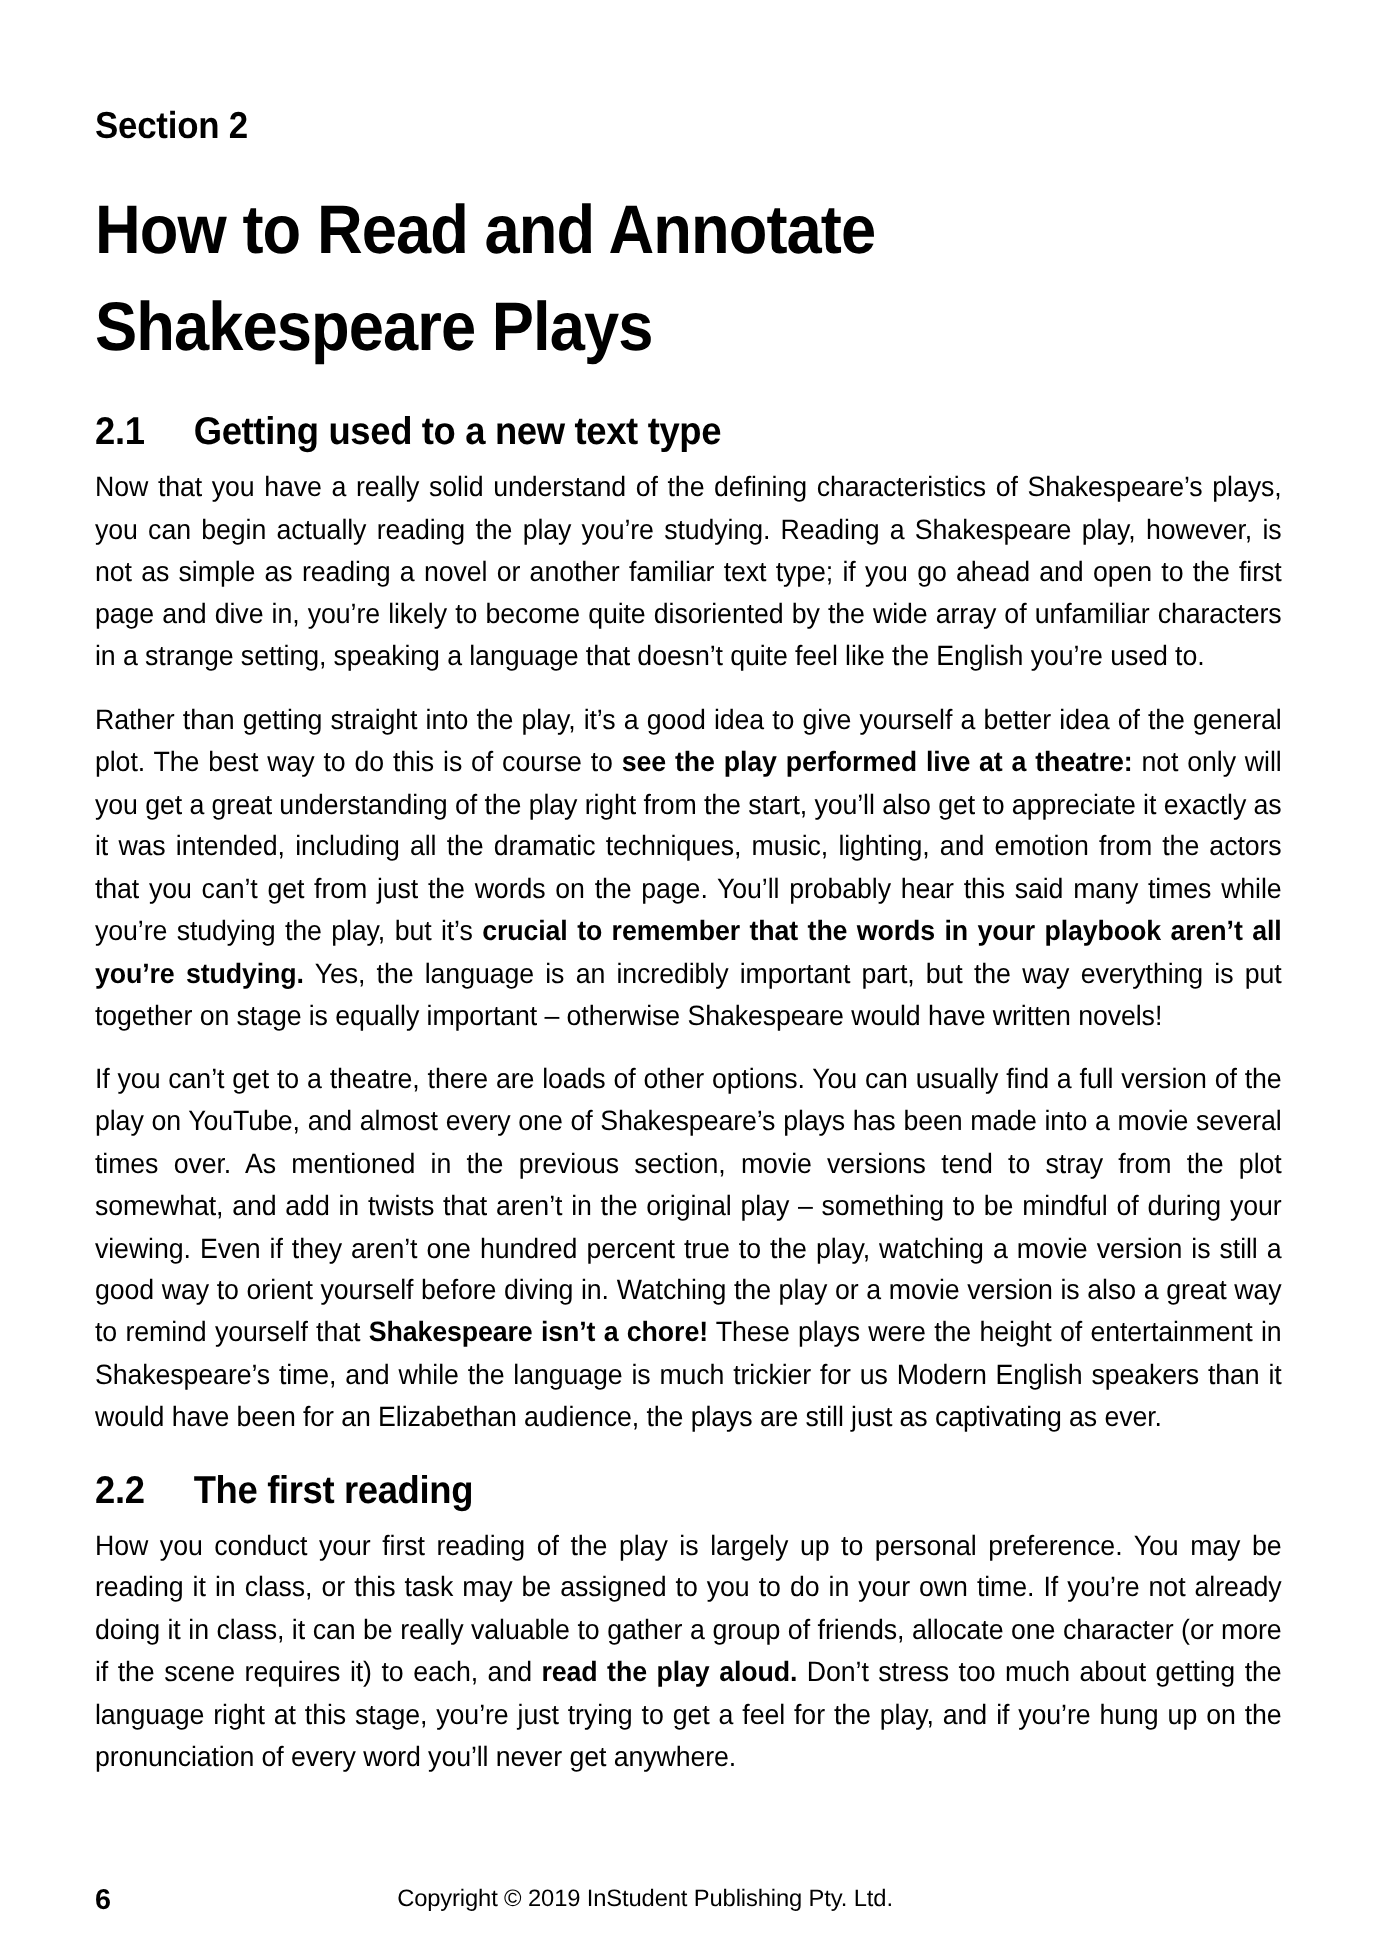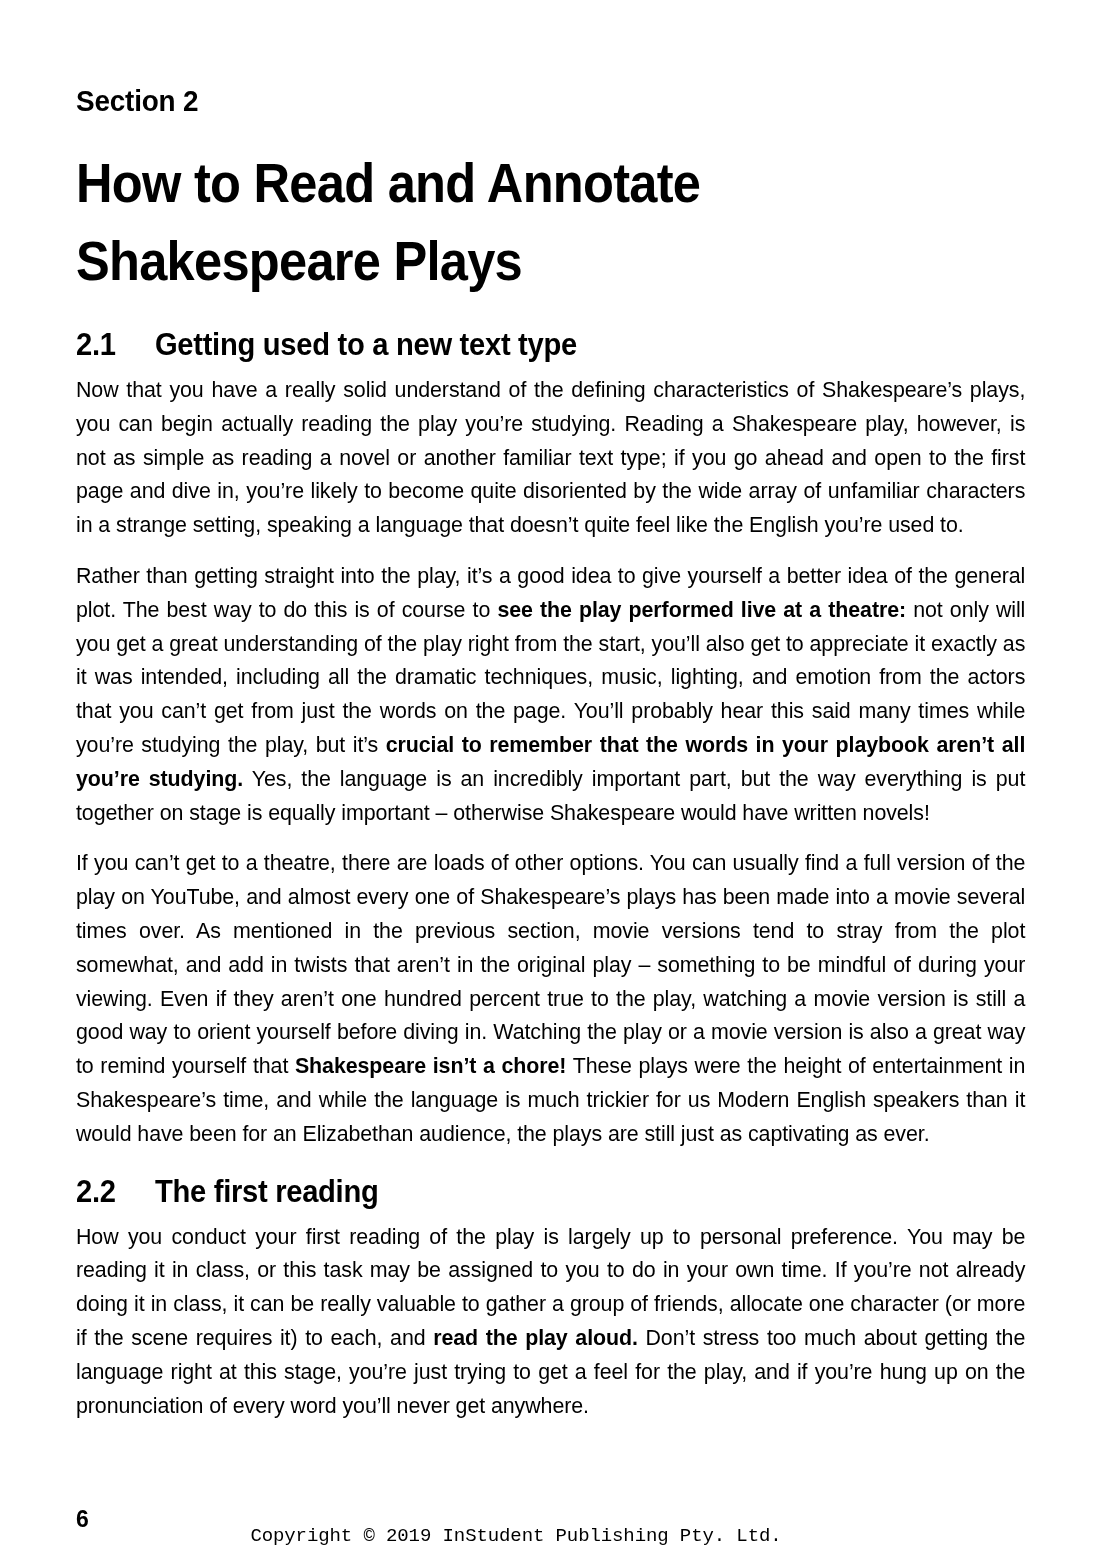--- a/index.html
+++ b/index.html
@@ -93,26 +93,25 @@
   .footer .page-number {
     position: absolute;
     left: 0;
     top: 0;
     font-size: 23px;
     font-weight: bold;
   }
   .footer .copyright {
     position: absolute;
     left: 0;
-    top: 19px;
+    top: 3px;
     width: 880px;
     text-align: center;
     font-size: 19px;
     letter-spacing: -0.1px;
-    font-family: Liberation Mono, monospace;
   }
 </style>
 </head>
 <body>
 
 <div class="page">
 
   <div class="content">
 
     <div class="section-label">Section 2</div>

